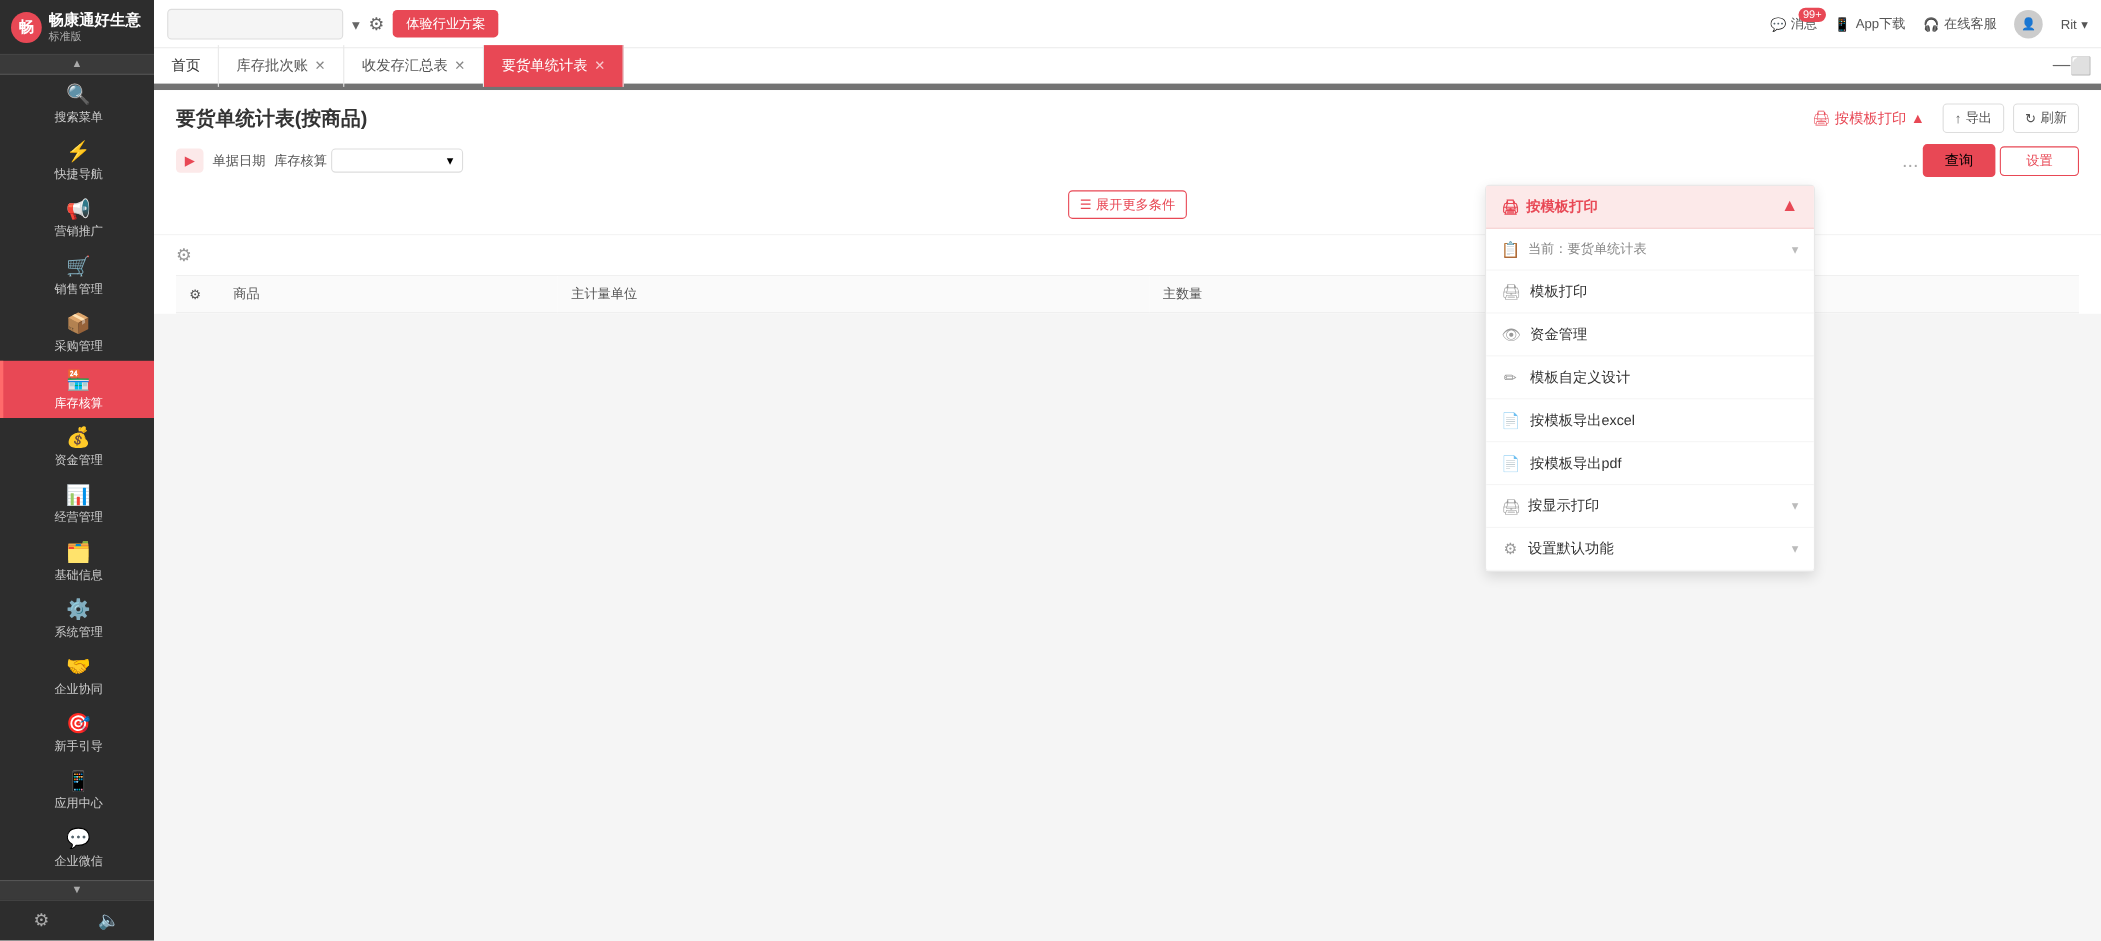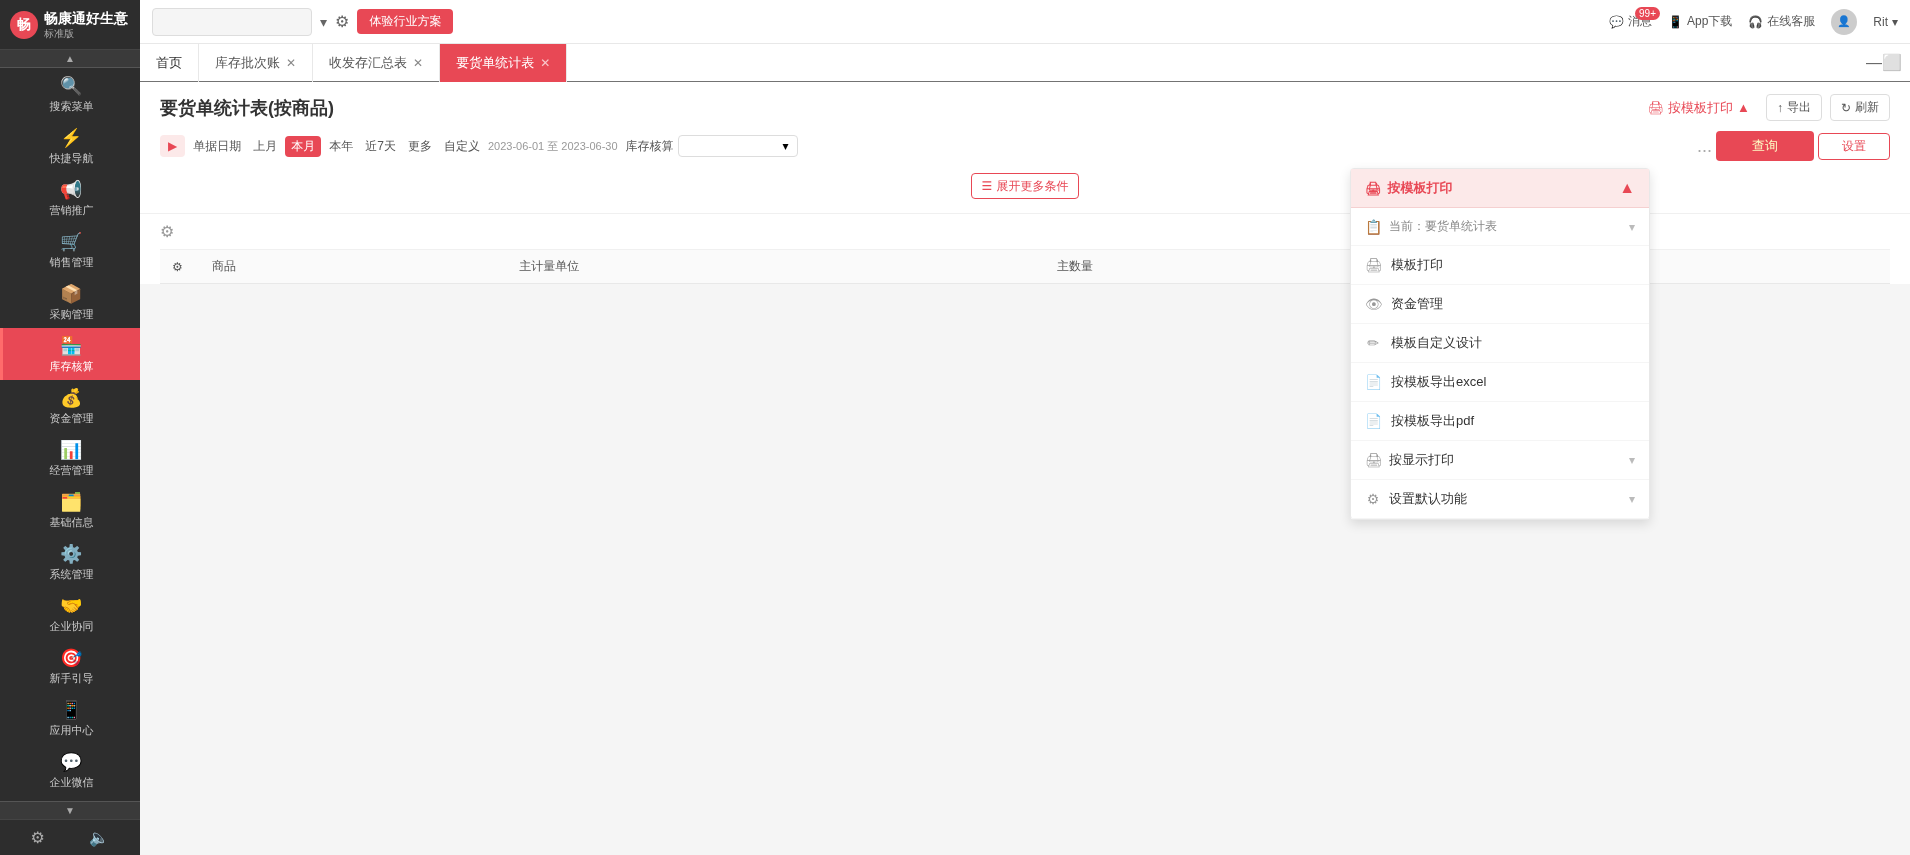--- a/index.html
+++ b/index.html
@@ -158,21 +158,21 @@
       font-size: 11px; color: #666;
     }
     .username { font-size: 12px; color: #555; }
 
     
     .tabbar {
       height: 38px;
       background: white;
       display: flex;
       align-items: center;
-      border-bottom: 1px solid #737373;
+      border-bottom: 6px solid #737373;
       padding: 0 0;
       gap: 0;
     }
     .tab {
       height: 38px;
       display: flex;
       align-items: center;
       padding: 0 16px;
       font-size: 13px;
       cursor: pointer;
@@ -394,24 +394,24 @@
       background: white;
       border-radius: 4px;
       padding: 4px 10px;
       font-size: 12px;
       cursor: pointer;
       color: #555;
       display: flex; align-items: center; gap: 4px;
     }
     .query-btn {
       background: #e84855;
-      color: #fef9c3;
+      color: #000000;
       border: none;
       border-radius: 4px;
-      padding: 6px 36px;
+      padding: 6px 20px;
       font-size: 13px;
       cursor: pointer;
     }
     .setting-btn {
       background: white;
       color: #e84855;
       border: 1px solid #e84855;
       border-radius: 4px;
       padding: 4px 23px;
       font-size: 12px;
@@ -591,29 +591,20 @@
             <span>刷新</span>
           </button>
         </div>
       </div>
 
       <div class="filter-area">
         <div style="display:flex; align-items:center; gap:6px; background:#fce9e9; padding:4px 8px; border-radius:4px;">
           <span style="color:#e84855; font-size:12px;">▶</span>
         </div>
         <span class="date-label">单据日期</span>
-        <div class="date-group">
-          <button class="date-btn">上月</button>
-          <button class="date-btn active">本月</button>
-          <button class="date-btn">本年</button>
-          <button class="date-btn">近7天</button>
-          <button class="date-btn">更多</button>
-          <button class="date-btn">自定义</button>
-          <span class="date-range">2023-06-01 至 2023-06-30</span>
-        </div>
         <div class="type-selector">
           <span class="type-label">库存核算</span>
           <button class="type-select-btn">
             <span></span>
             <span>▾</span>
           </button>
         </div>
         <div style="display:flex; align-items:center; gap:4px; margin-left:auto;">
           <button class="more-btn">...</button>
           <button class="query-btn">查询</button>

